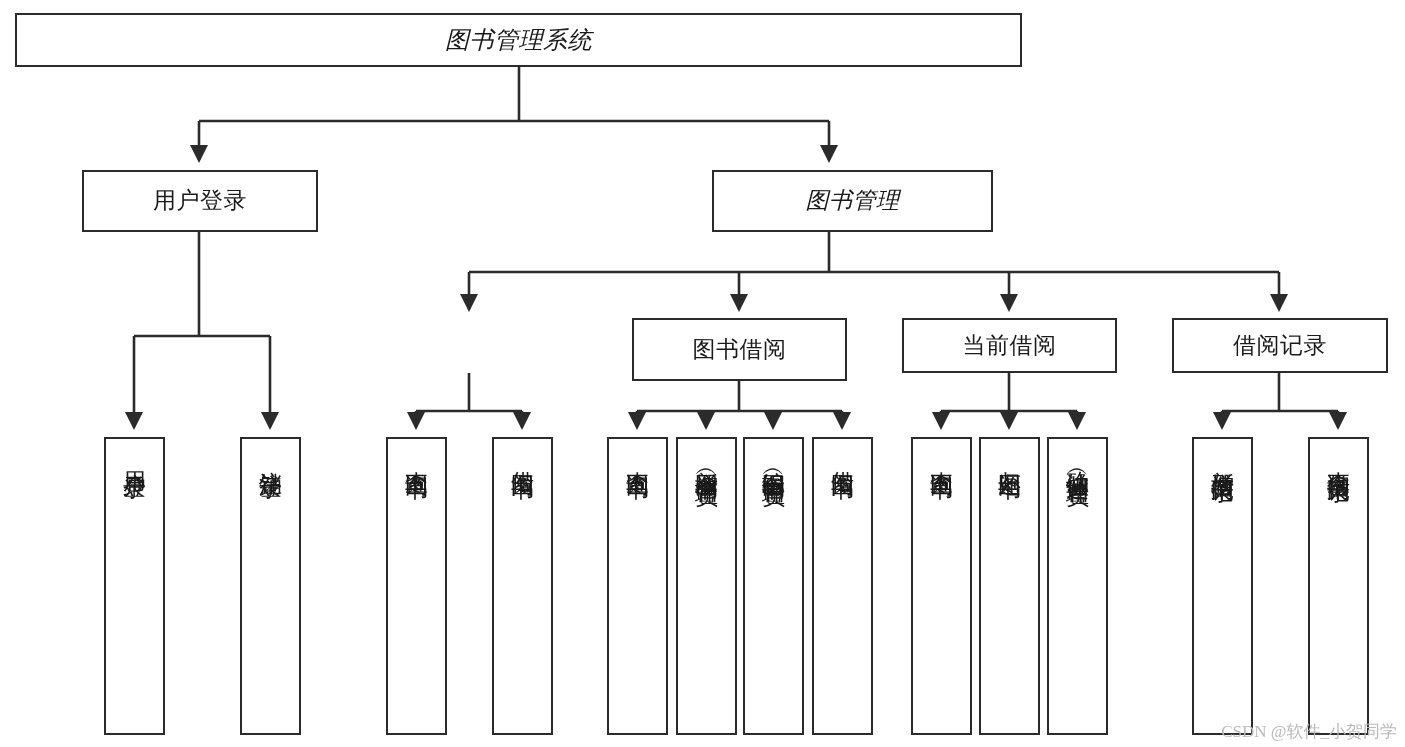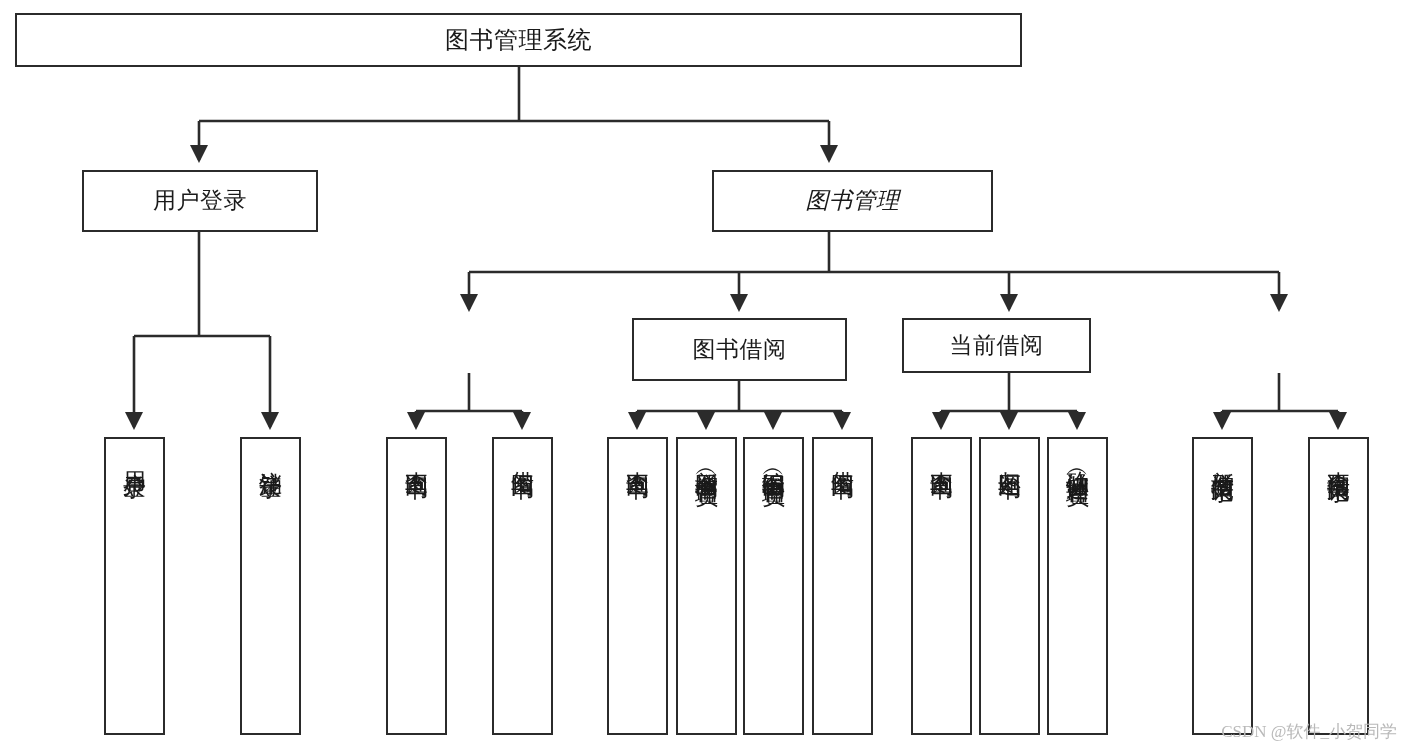--- a/index.html
+++ b/index.html
@@ -127,36 +127,39 @@
       <path d="M 1009 411 L 1009 427" marker-end="url(#arrow)"></path>
       <path d="M 1077 411 L 1077 427" marker-end="url(#arrow)"></path>
 
       <path d="M 1279 373 L 1279 411"></path>
       <path d="M 1222 411 L 1338 411"></path>
       <path d="M 1222 411 L 1222 427" marker-end="url(#arrow)"></path>
       <path d="M 1338 411 L 1338 427" marker-end="url(#arrow)"></path>
     </g>
   </svg>
 
-  <div class="node horiz root" style="left:15px; top:13px; width:1007px; height:54px;">
+  <div class="node horiz root" style="left:15px; top:13px; width:1007px; height:54px;font-style:italic;">
     <span class="node-label">图书管理系统</span>
   </div>
 
   <div class="node horiz" style="left:82px; top:170px; width:236px; height:62px;">
     <span class="node-label">用户登录</span>
   </div>
   <div class="node horiz" style="left:712px; top:170px; width:281px; height:62px;font-style:italic;">
     <span class="node-label">图书管理</span>
   </div>
 
   <div class="node horiz" style="left:632px; top:318px; width:215px; height:63px;">
     <span class="node-label">图书借阅</span>
   </div>
-  <div class="node horiz" style="left:902px; top:318px; width:189px; height:55px;">
+  <div class="node horiz" style="left:902px; top:318px; width:215px; height:55px;">
     <span class="node-label">当前借阅</span>
+  </div>
+  <div class="node horiz" style="left:1172px; top:318px; width:216px; height:55px;">
+    <span class="node-label">借阅记录</span>
   </div>
 
   <div class="node vert" style="left:104px; top:437px; width:61px; height:298px;">
     <span class="node-label">用户登录</span>
   </div>
   <div class="node vert" style="left:240px; top:437px; width:61px; height:298px;">
     <span class="node-label">注销登录</span>
   </div>
 
   <div class="node vert" style="left:386px; top:437px; width:61px; height:298px;">

